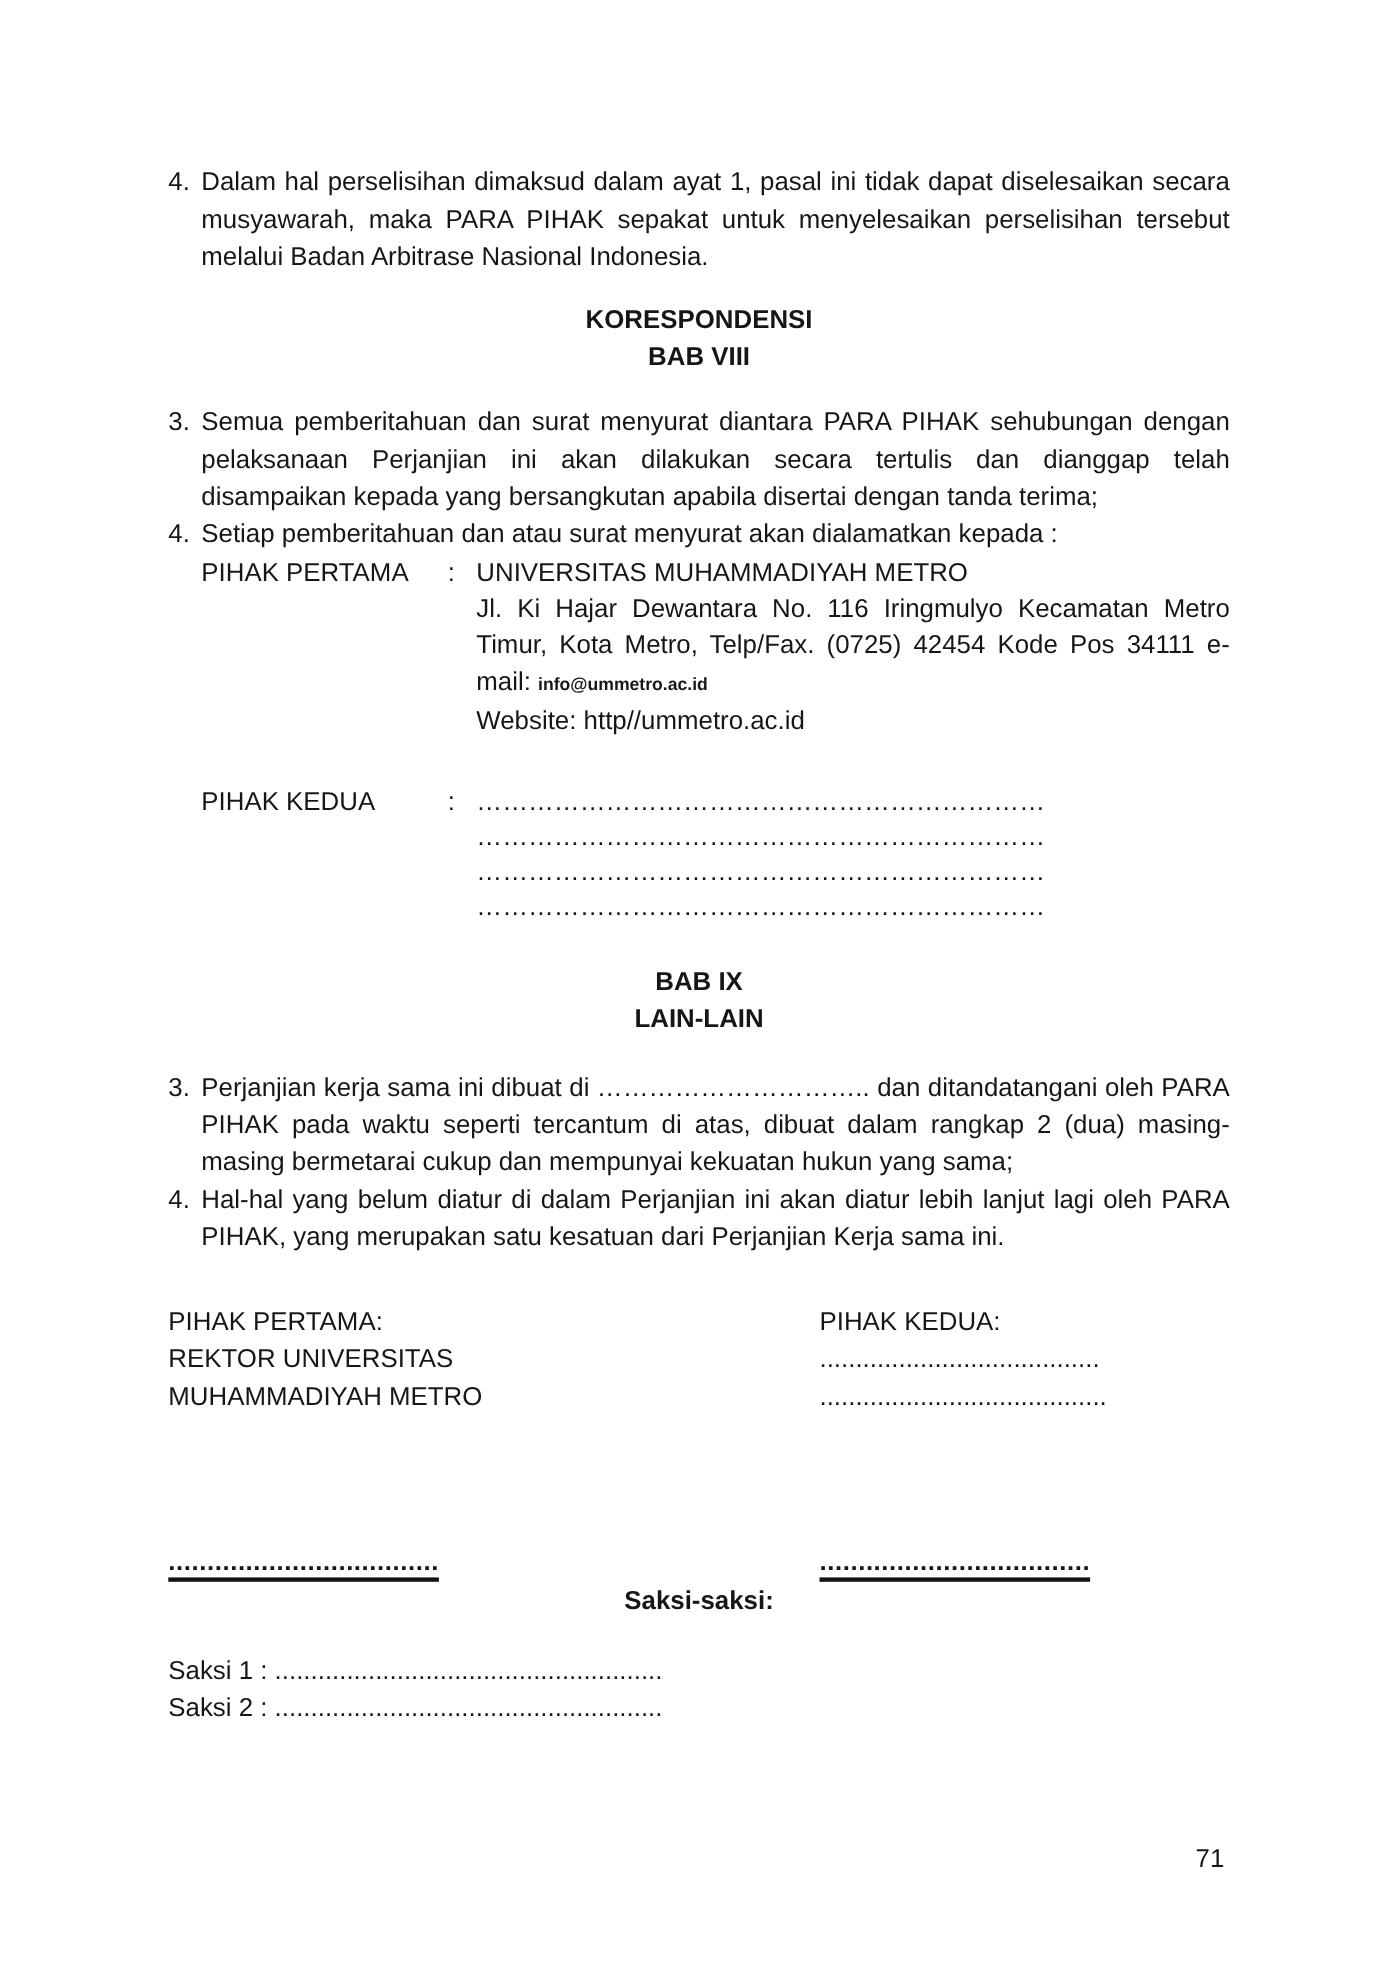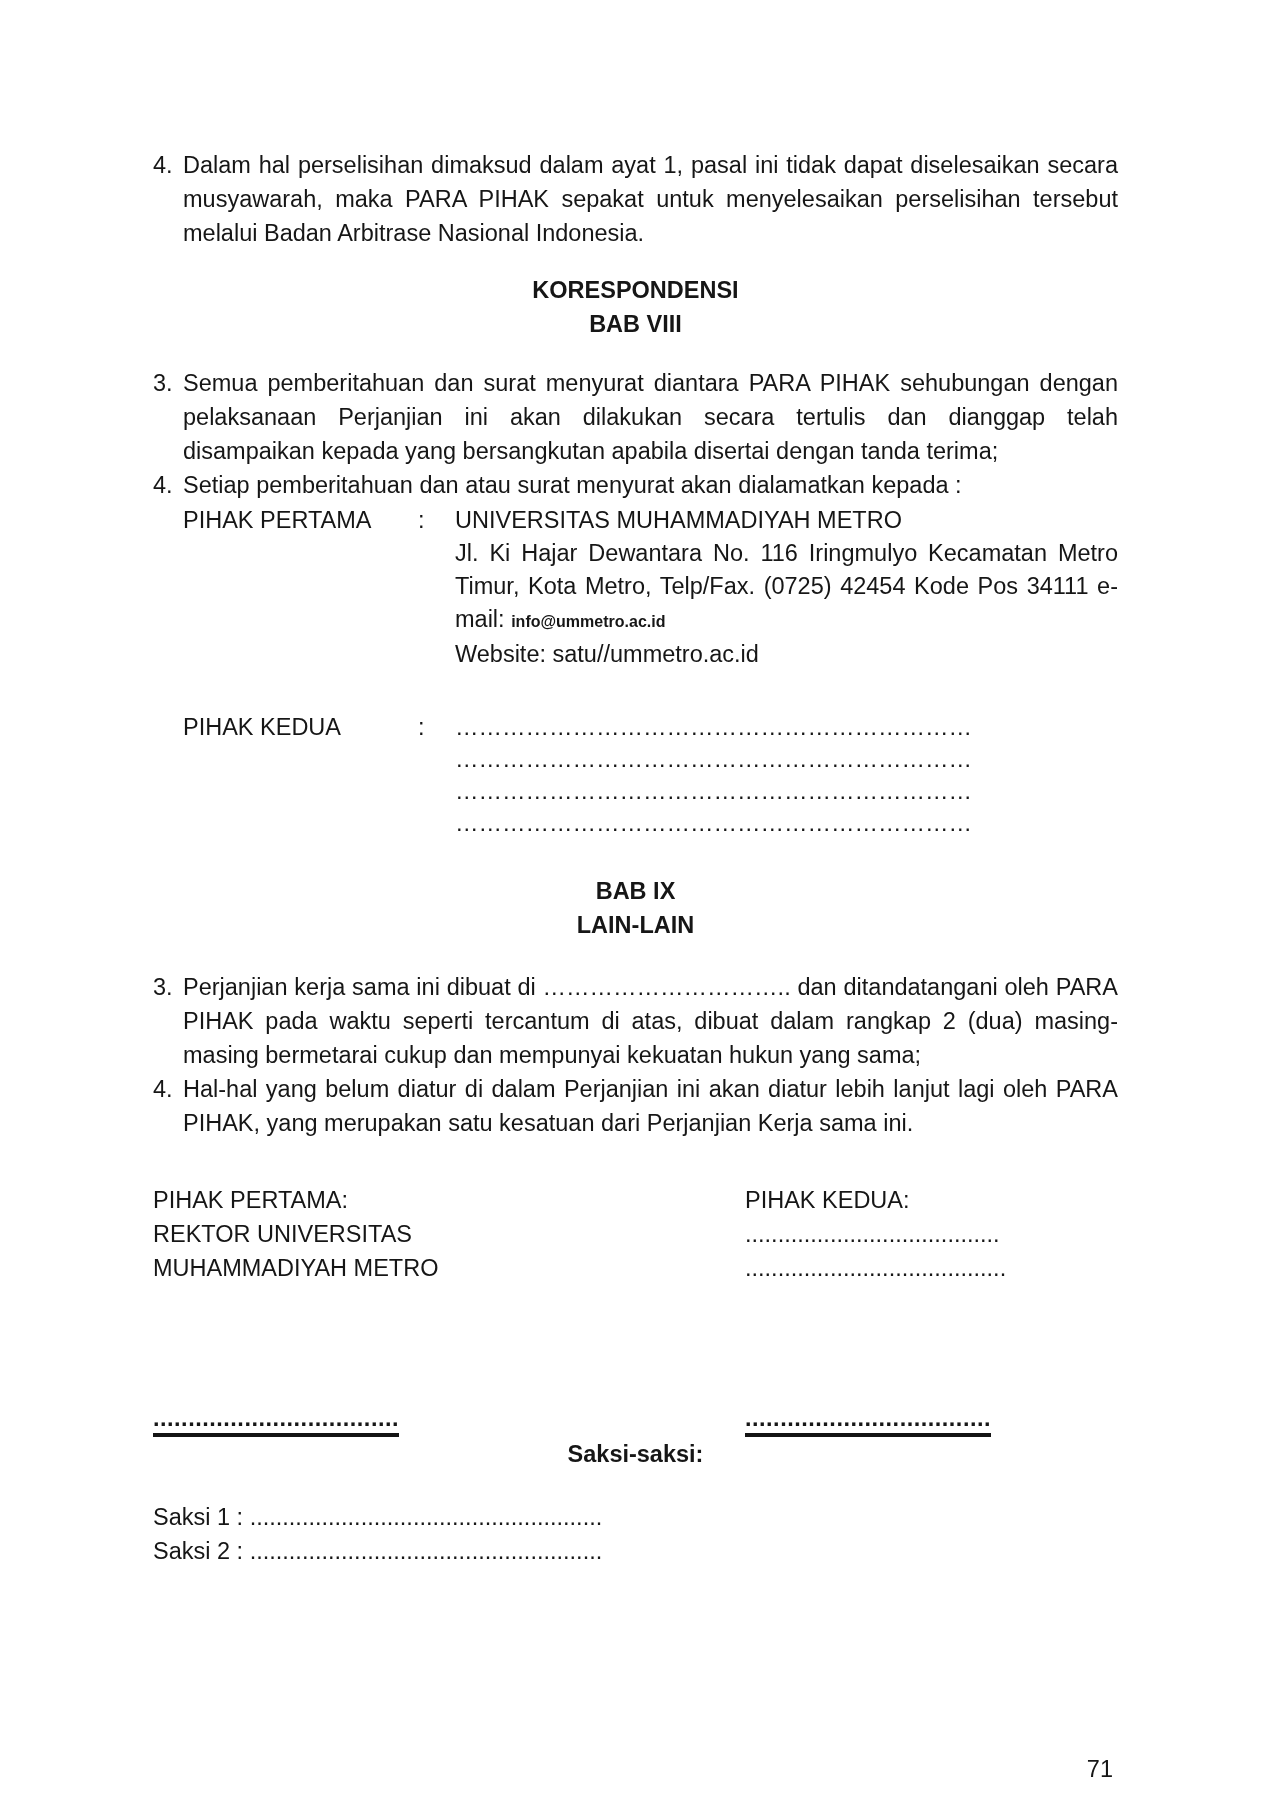--- a/index.html
+++ b/index.html
@@ -13,21 +13,21 @@
     overflow:hidden;
   }
   .content{padding:148px 154px 0 153px;}
 
   .li{display:flex;line-height:34px;}
   .li .num{width:30px;flex:none;}
   .li .litext{flex:1;text-align:justify;}
 
   .heading{text-align:center;font-weight:bold;line-height:34px;}
 
-  .addr{display:flex;margin-left:30px;gap:11px;}
+  .addr{display:flex;margin-left:30px;}
   .alabel{width:224px;flex:none;line-height:33px;}
   .acolon{width:26px;flex:none;line-height:33px;}
   .aval{flex:1;line-height:33px;}
   .aval p{margin:0;text-align:justify;}
   .email{font-size:16px;font-weight:bold;}
 
   .pk .alabel,.pk .acolon,.pk .aval{line-height:32px;}
   .dotrow{white-space:nowrap;overflow:hidden;}
 
   .cols{display:flex;line-height:34px;}
@@ -40,21 +40,21 @@
     font-weight:bold;
     letter-spacing:0.5px;
     line-height:30px;
     border-bottom:4px solid #141414;
     white-space:nowrap;
   }
 
   .witness-title{}
   .witness-rows{margin-top:29px;line-height:34px;}
 
-  .pagenum{position:absolute;top:1752px;right:159px;line-height:34px;}
+  .pagenum{position:absolute;top:1672px;right:159px;line-height:34px;}
 
   .mt-bab8{margin-top:23px;}
   .mt-listb{margin-top:25px;}
   .mt-addr{margin-top:2px;}
   .mt-pk{margin-top:40px;}
   .mt-bab9{margin-top:35px;}
   .mt-listc{margin-top:28px;}
   .mt-signoff{margin-top:43px;align-items:center;}
 </style>
 </head>
@@ -81,21 +81,21 @@
       <div class="num">4.</div>
       <div class="litext">Setiap pemberitahuan dan atau surat menyurat akan dialamatkan kepada :</div>
     </div>
 
     <div class="addr mt-addr">
       <div class="alabel">PIHAK PERTAMA</div>
       <div class="acolon">:</div>
       <div class="aval">
         <div>UNIVERSITAS MUHAMMADIYAH METRO</div>
         <p><span>Jl. Ki Hajar Dewantara No. 116 Iringmulyo Kecamatan Metro Timur, Kota Metro, Telp/Fax. (0725) 42454 Kode Pos 34111 e-mail:</span> <span class="email">info@ummetro.ac.id</span></p>
-        <div>Website: satu//ummetro.ac.id</div>
+        <div>Website: http//ummetro.ac.id</div>
       </div>
     </div>
 
     <div class="addr pk mt-pk">
       <div class="alabel">PIHAK KEDUA</div>
       <div class="acolon">:</div>
       <div class="aval">
         <div class="dotrow">…………………………………………………………</div>
         <div class="dotrow">…………………………………………………………</div>
         <div class="dotrow">…………………………………………………………</div>

